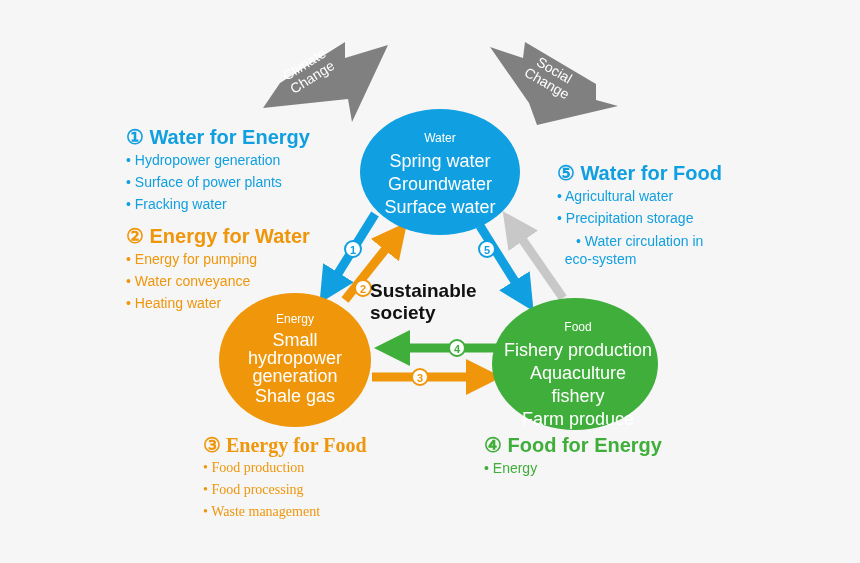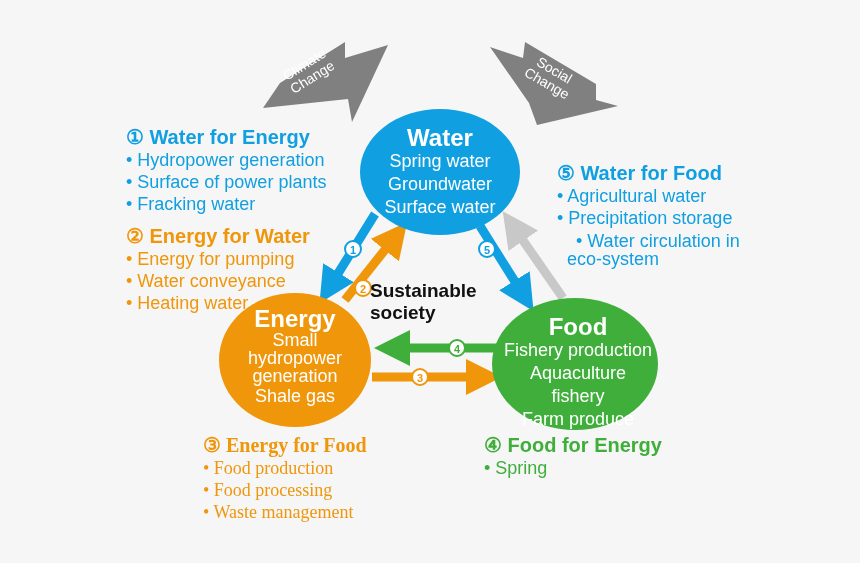--- a/index.html
+++ b/index.html
@@ -1,25 +1,25 @@
 <!DOCTYPE html>
 <html><head>
 <meta charset="utf-8">
 <style>
   html,body{margin:0;padding:0;}
   body{width:860px;height:563px;background:#f6f6f6;position:relative;overflow:hidden;font-family:"Liberation Sans",sans-serif;}
   svg.diagram{position:absolute;left:0;top:0;}
   .txt{position:absolute;white-space:nowrap;}
   .sec-title{font-size:20px;font-weight:bold;line-height:24px;}
-  .sec-item{font-size:18px;line-height:22px;}
+  .sec-item{font-size:14px;line-height:22px;}
   .blue{color:#109fe0;}
   .orange{color:#ef960b;}
   .green{color:#3fae3a;}
   .circle-txt{position:absolute;text-align:center;color:#fff;}
-  .circle-title{font-size:24px;font-weight:bold;line-height:24px;}
+  .circle-title{font-size:12px;font-weight:normal;line-height:24px;}
   .circle-item{font-size:18px;line-height:23px;}
   .center-label{position:absolute;font-size:19px;font-weight:bold;line-height:22px;color:#111;}
 </style>
 </head>
 <body>
 
 <svg class="diagram" width="860" height="563" viewBox="0 0 860 563">
   <defs>
     <marker id="hb" markerWidth="4" markerHeight="4" refX="2" refY="2" orient="auto" markerUnits="strokeWidth">
       <path d="M0,0 L4,2 L0,4 Z" fill="#109fe0"></path>
@@ -132,21 +132,21 @@
 
 <div class="txt orange" style="left:203px;top:433px;font-family:Liberation Serif, serif;">
   <div class="sec-title">③ Energy for Food</div>
   <div class="sec-item">• Food production</div>
   <div class="sec-item">• Food processing</div>
   <div class="sec-item">• Waste management</div>
 </div>
 
 <div class="txt green" style="left:484px;top:433px;">
   <div class="sec-title">④ Food for Energy</div>
-  <div class="sec-item">• Spring</div>
+  <div class="sec-item">• Energy</div>
 </div>
 
 <div class="txt blue" style="left:557px;top:161px;">
   <div class="sec-title">⑤ Water for Food</div>
   <div class="sec-item">• Agricultural water</div>
   <div class="sec-item">• Precipitation storage</div>
   <div class="sec-item" style="line-height:18px;margin-top:3px;margin-left:19px;">• Water circulation in</div>
   <div class="sec-item" style="line-height:18px;white-space:pre;">  eco-system</div>
 </div>
 

